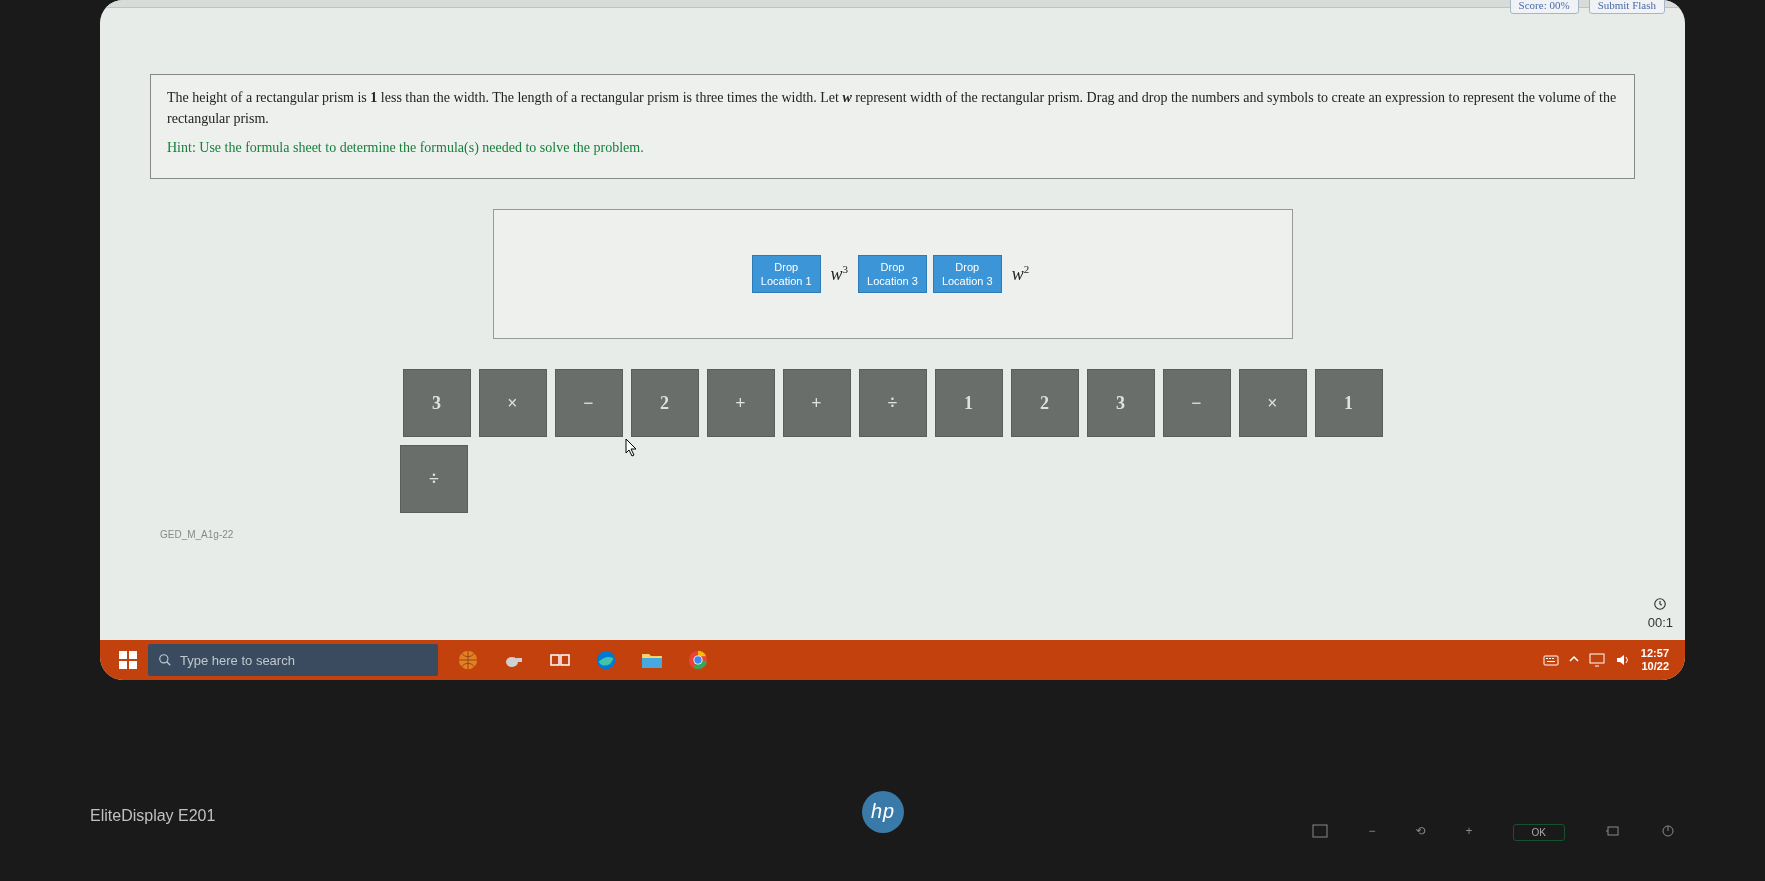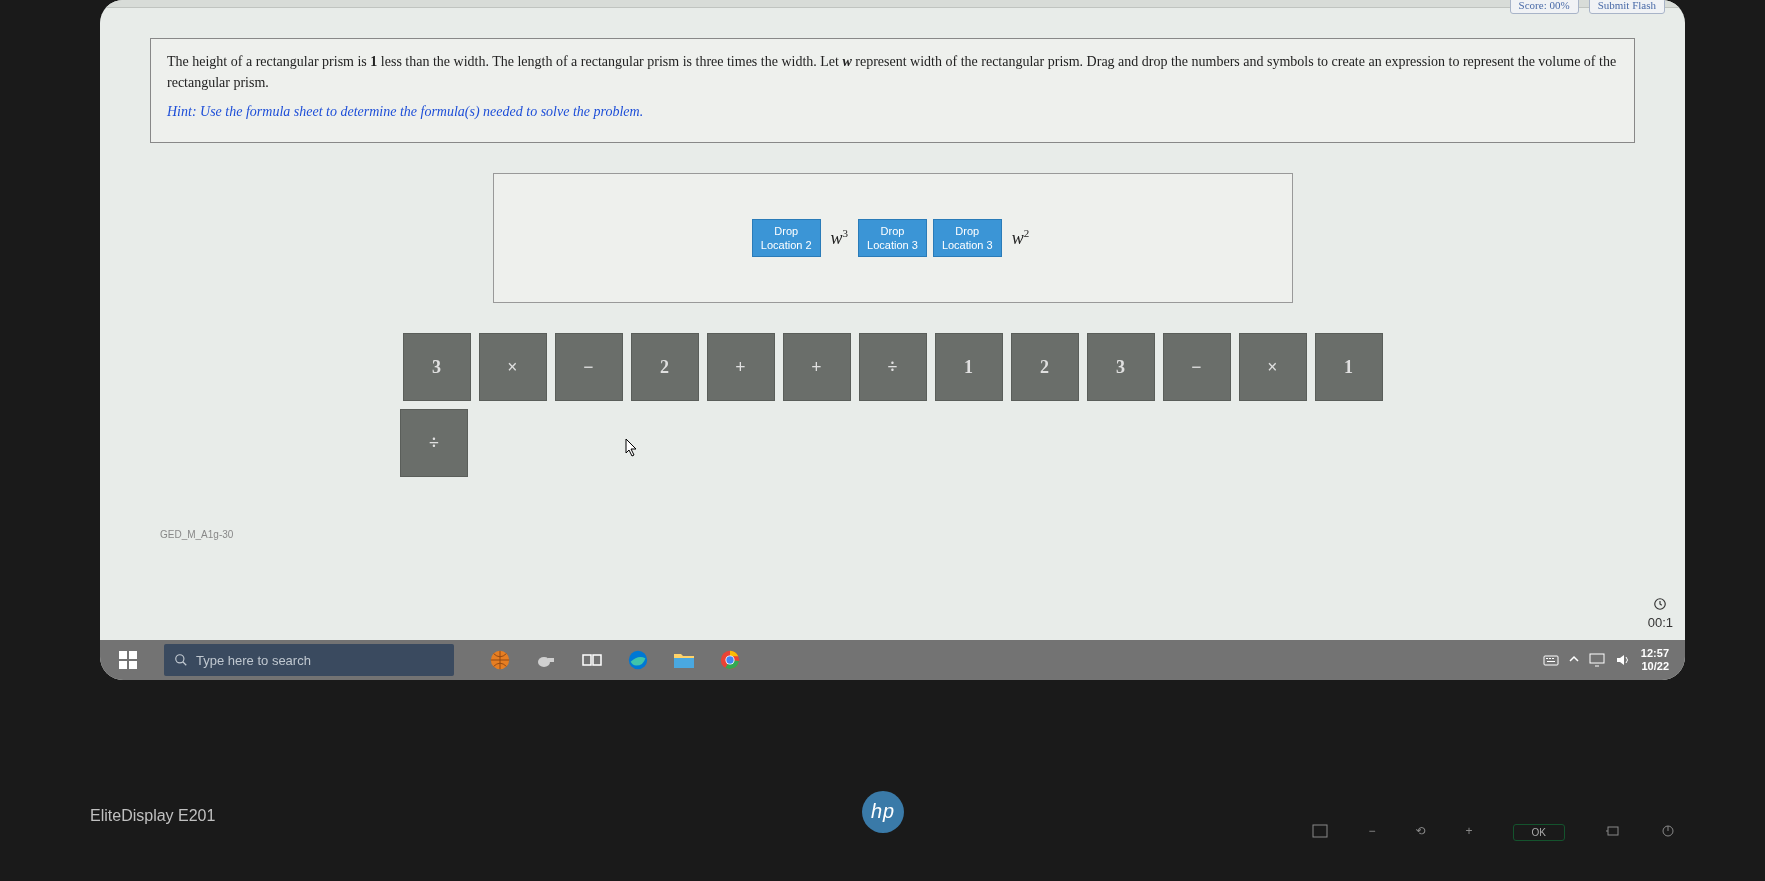--- a/index.html
+++ b/index.html
@@ -48,25 +48,26 @@
   .content {
     padding: 30px 50px 10px 50px;
   }
   .question-box {
     border: 1px solid #888;
     background: #eef0ed;
     padding: 12px 16px;
     font-size: 14px;
     line-height: 1.5;
     color: #222;
+    margin-top: 36px;
   }
   .question-box p { margin-bottom: 8px; }
   .question-box .italic { font-style: italic; }
   .question-box .bold { font-weight: bold; font-family: 'Times New Roman', serif; }
-  .hint { font-style: italic; color: #1d4ed8; }
+  .hint { color: #15803d; }
   .answer-area {
     margin: 30px auto 0 auto;
     width: 800px;
     height: 130px;
     border: 1px solid #999;
     background: #eef0ed;
     display: flex;
     align-items: center;
     justify-content: center;
     gap: 6px;
@@ -149,25 +150,25 @@
     width: 16px;
     height: 20px;
   }
   
   .taskbar {
     position: absolute;
     bottom: 0;
     left: 0;
     right: 0;
     height: 40px;
-    background: #737373;
+    background: #c2410c;
     display: flex;
     align-items: center;
     padding: 0 8px;
-    gap: 16px;
+    gap: 0;
   }
   .start-btn {
     width: 40px;
     height: 40px;
     display: flex;
     align-items: center;
     justify-content: center;
     color: #fff;
     cursor: pointer;
   }
@@ -270,21 +271,21 @@
       <div class="question-box">
         <p>
           <span>The height of a rectangular prism is </span><span class="bold">1</span><span> less than the width. The length of a rectangular prism is three times the width. Let </span><span class="italic bold">w</span><span> represent width of the rectangular prism. Drag and drop the numbers and symbols to create an expression to represent the volume of the rectangular prism.</span>
         </p>
         <p class="hint">Hint: Use the formula sheet to determine the formula(s) needed to solve the problem.</p>
       </div>
 
       <div class="answer-area">
         <div class="drop-zone">
           <div>Drop</div>
-          <div>Location 2</div>
+          <div>Location 1</div>
         </div>
         <span class="math-term">
           <span>w</span><sup>3</sup>
         </span>
         <div class="drop-zone">
           <div>Drop</div>
           <div>Location 3</div>
         </div>
         <div class="drop-zone">
           <div>Drop</div>
@@ -312,21 +313,21 @@
         </div>
       <div class="tiles-row-2" id="tiles-row-2">
           <div class="tile">÷</div>
         </div>
     </div>
 
     <svg class="cursor-arrow" viewBox="0 0 16 20">
       <path d="M1 1 L1 15 L4 12 L7 18 L9 17 L6 11 L11 11 Z" fill="#fff" stroke="#000" stroke-width="1"></path>
     </svg>
 
-    <div class="question-id">GED_M_A1g-30</div>
+    <div class="question-id">GED_M_A1g-22</div>
 
     <div class="timer">
       <svg viewBox="0 0 24 24">
           <circle cx="12" cy="12" r="9" fill="none" stroke="#333" stroke-width="2"></circle>
           <path d="M12 7 L12 12 L15 14" stroke="#333" stroke-width="2" fill="none"></path>
         </svg>
       <span>00:1</span>
     </div>
 
     <div class="taskbar">

